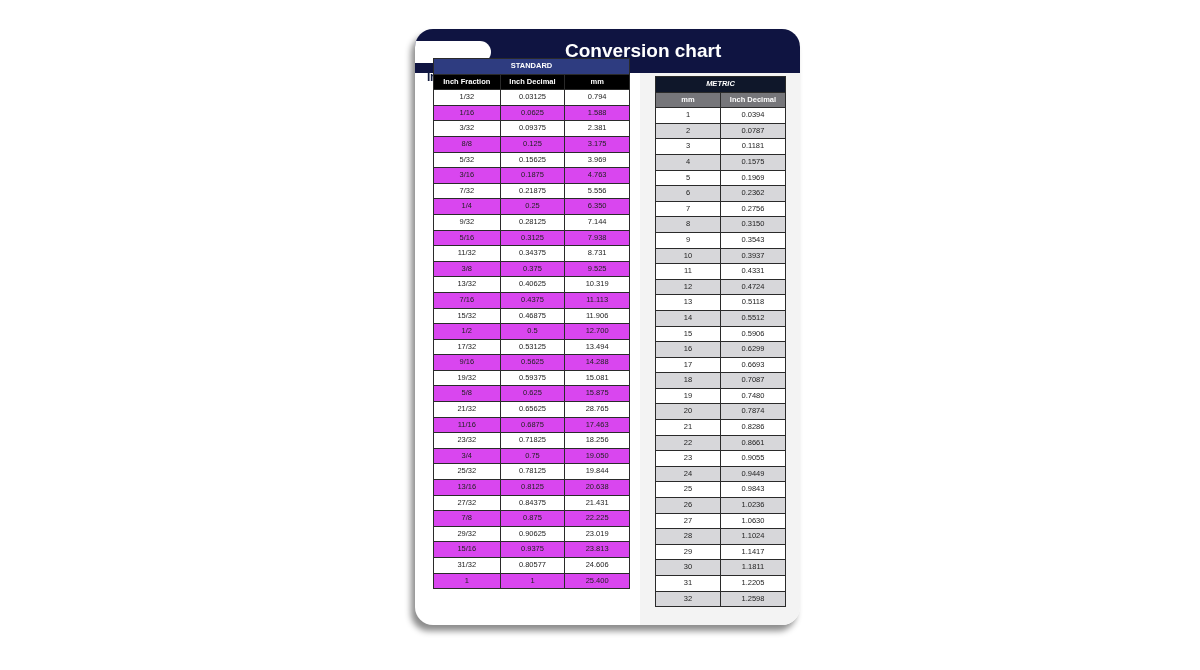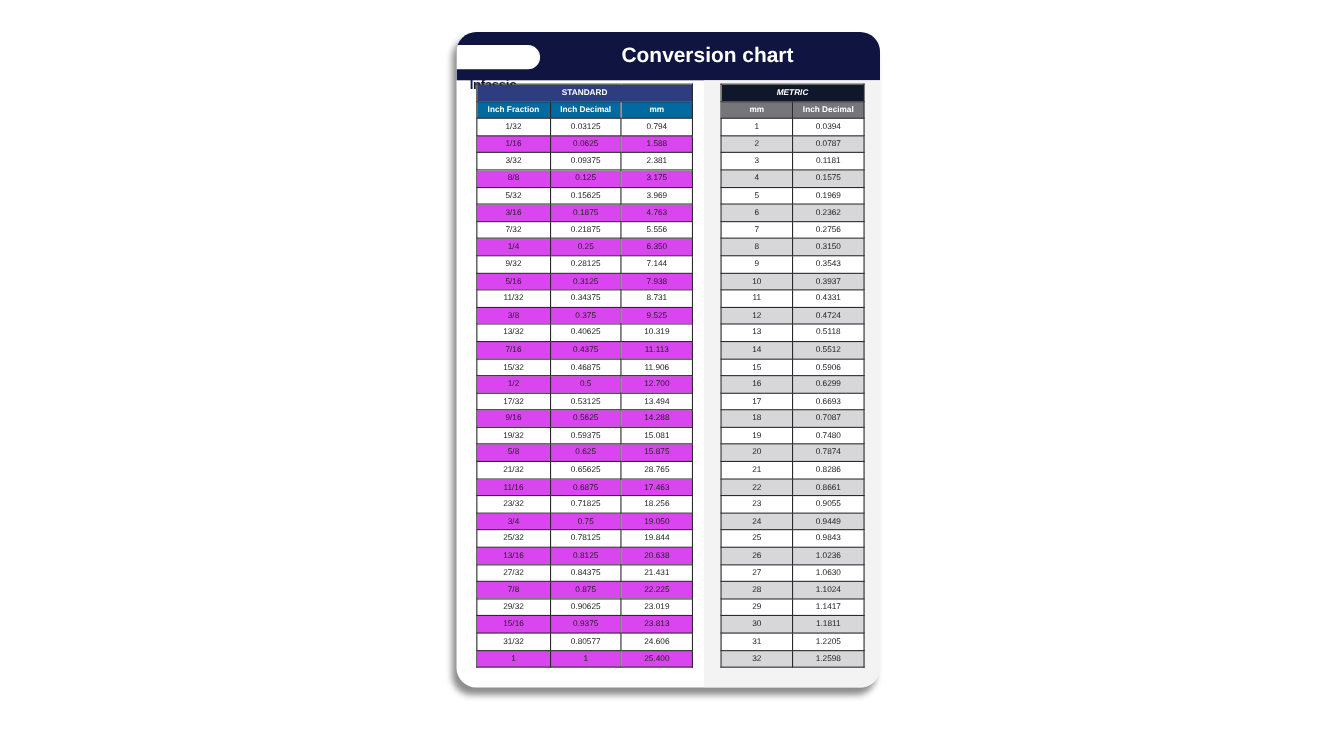--- a/index.html
+++ b/index.html
@@ -11,23 +11,23 @@
   .logo-pill { position:absolute; left:0; top:12px; width:76px; height:22px; background:#ffffff;
                border-radius:0 11px 11px 0; }
   .logo-text { position:absolute; left:12px; top:19px; font-size:12px; font-weight:bold; color:#111a3e;
                letter-spacing:-0.3px;margin-top:10px; }
   .title { position:absolute; left:150px; top:11px; font-size:19px; font-weight:bold; color:#ffffff; }
   .metric-bg { position:absolute; left:225px; top:44px; width:160px; height:552px; background:#f3f3f3; }
   table { position:absolute; border-collapse:collapse; font-size:7.5px; color:#222; table-layout:fixed; }
   td, th { border:1px solid #2a2a2a; text-align:center; padding:0; height:14.6px; line-height:14.6px;
            white-space:nowrap; overflow:hidden; }
   th { font-weight:bold; color:#ffffff; }
-  .std { left:18px; top:47px; width:197px; }
+  .std { left:18px; top:29px; width:197px; }
   .std .group th { background:#2e3c80; }
-  .std .cols th { background:#0369a1; }
+  .std .cols th { background:#000000; }
   .std tr.alt td { background:#d946ef; }
   .met { left:240px; top:47px; width:131px; }
   .met .group th { background:#0f172a;font-style:italic; }
   .met .cols th { background:#76767a; }
   .met tr.alt td { background:#d7d7da; }
   td { background:#ffffff; }
 </style>
 </head>
 <body>
 

